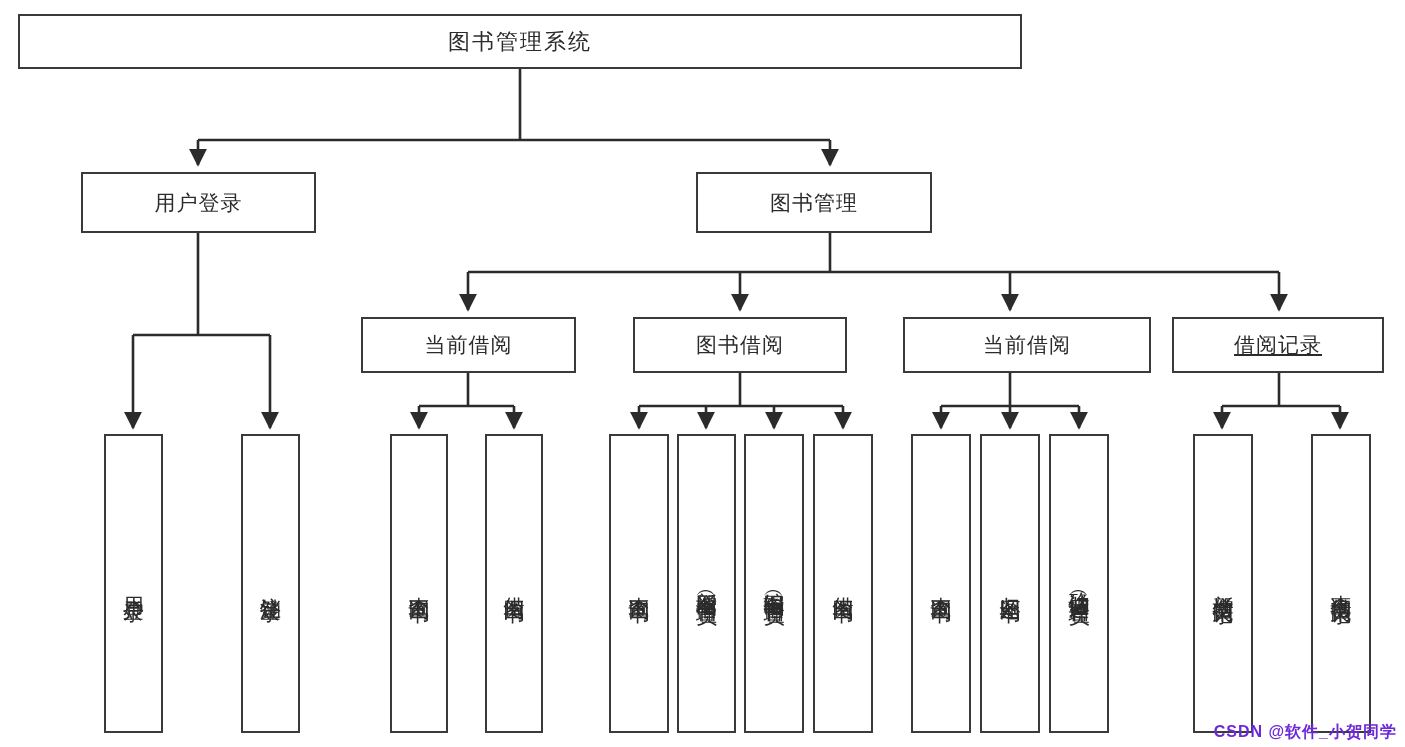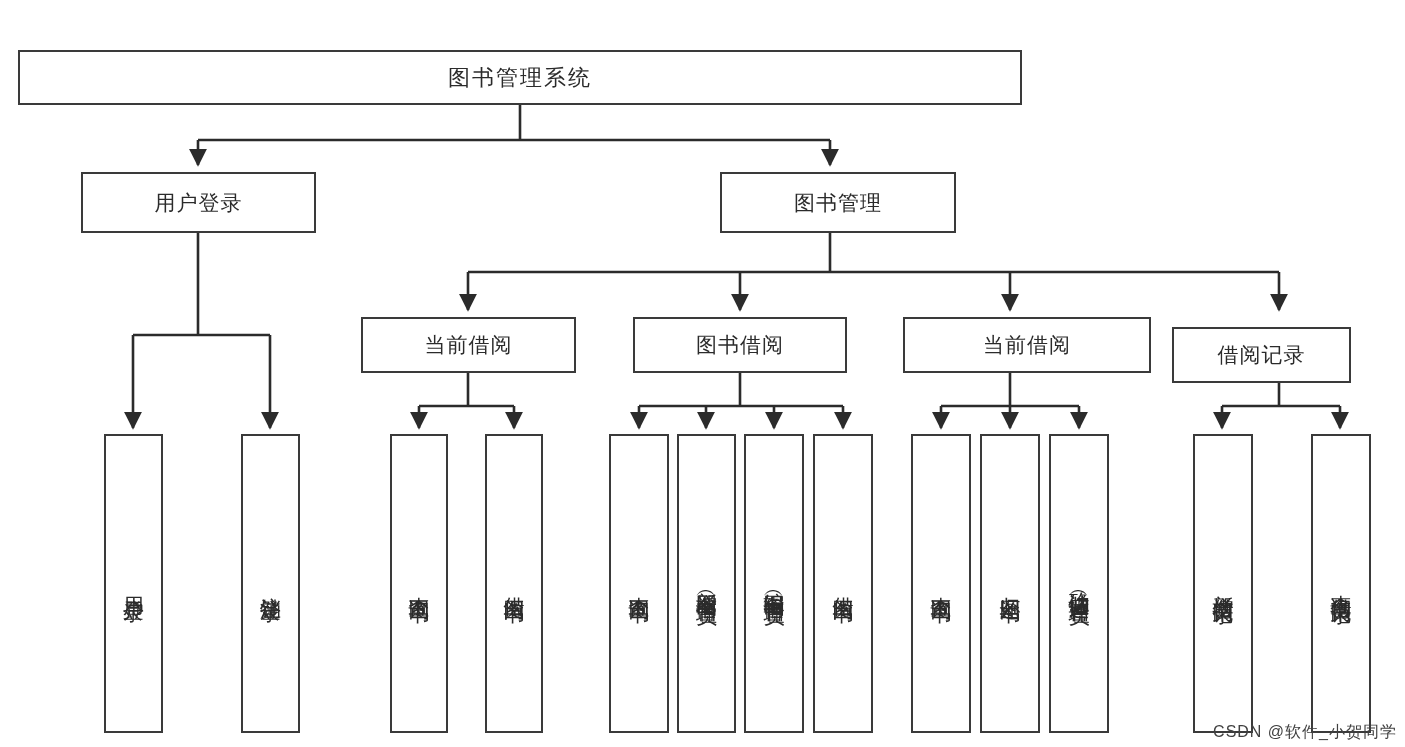--- a/index.html
+++ b/index.html
@@ -23,22 +23,22 @@
   .node.vert{
     font-size:21px;letter-spacing:2px;
     writing-mode:vertical-rl;text-orientation:upright;
     line-height:1.15;padding:6px 0;
     white-space:nowrap;
   }
   .node.vert .vtext{writing-mode:vertical-rl;text-orientation:upright;}
 
   #watermark{
     position:absolute;right:8px;bottom:4px;
-    font-size:16px;color:#404040;letter-spacing:1px;
-    white-space:nowrap;user-select:none;
+    font-size:16px;color:#6d28d9;letter-spacing:1px;
+    white-space:nowrap;user-select:none;font-weight:bold;
   }
 </style>
 </head>
 <body>
 
 <div id="diagram-root">
 
   <svg id="connectors" viewBox="0 0 1405 747" xmlns="http://www.w3.org/2000/svg">
     <defs>
       <marker id="arrow" viewBox="0 0 10 10" refX="9" refY="5" markerWidth="7" markerHeight="7" orient="auto-start-reverse">
@@ -82,41 +82,41 @@
       <path d="M 1010 406 L 1010 428" marker-end="url(#arrow)"></path>
       <path d="M 1079 406 L 1079 428" marker-end="url(#arrow)"></path>
 
       <path d="M 1279 373 L 1279 406"></path>
       <path d="M 1222 406 L 1340 406"></path>
       <path d="M 1222 406 L 1222 428" marker-end="url(#arrow)"></path>
       <path d="M 1340 406 L 1340 428" marker-end="url(#arrow)"></path>
     </g>
   </svg>
 
-  <div class="node root" style="left:18px;top:14px;width:1004px;height:55px;margin-top:36px;">
+  <div class="node root" style="left:18px;top:14px;width:1004px;height:55px;">
     <span>图书管理系统</span>
   </div>
 
   <div class="node horiz" style="left:81px;top:172px;width:235px;height:61px;">
     <span>用户登录</span>
   </div>
-  <div class="node horiz" style="left:720px;top:172px;width:236px;height:61px;">
+  <div class="node horiz" style="left:696px;top:172px;width:236px;height:61px;">
     <span>图书管理</span>
   </div>
 
   <div class="node horiz" style="left:361px;top:317px;width:215px;height:56px;">
     <span>当前借阅</span>
   </div>
   <div class="node horiz" style="left:633px;top:317px;width:214px;height:56px;">
     <span>图书借阅</span>
   </div>
   <div class="node horiz" style="left:903px;top:317px;width:248px;height:56px;">
     <span>当前借阅</span>
   </div>
-  <div class="node horiz" style="left:1172px;top:327px;width:179px;height:56px;">
+  <div class="node horiz" style="left:1172px;top:317px;width:212px;height:56px;text-decoration:underline;">
     <span>借阅记录</span>
   </div>
 
   <div class="node vert" style="left:104px;top:434px;width:59px;height:299px;">
     <span class="vtext">用户登录</span>
   </div>
   <div class="node vert" style="left:241px;top:434px;width:59px;height:299px;">
     <span class="vtext">注销登录</span>
   </div>
 

